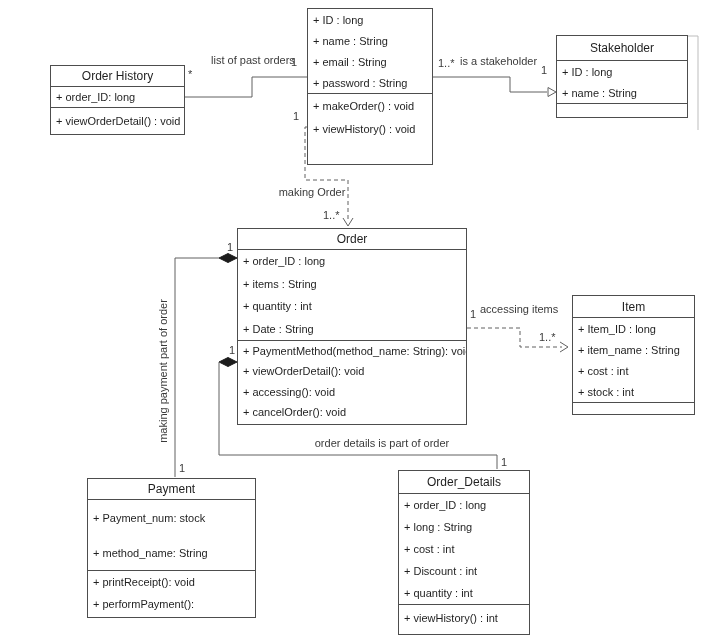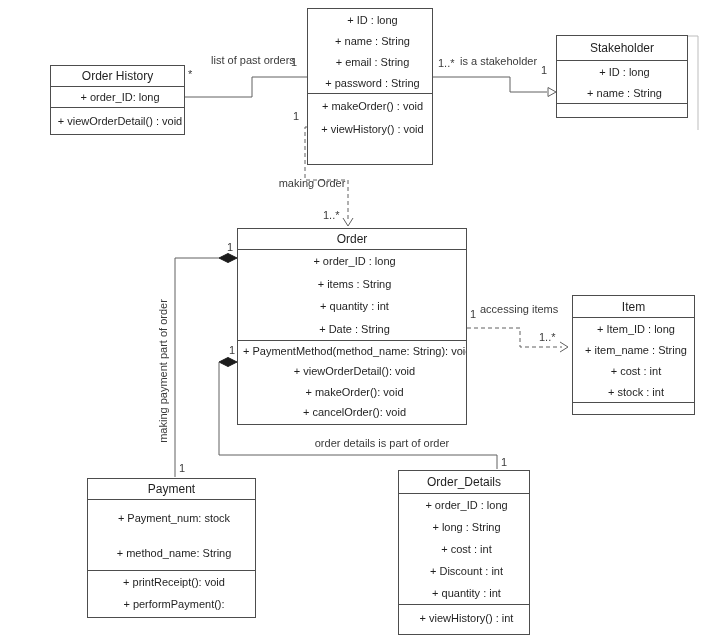--- a/index.html
+++ b/index.html
@@ -5,21 +5,21 @@
   html,body{margin:0;padding:0;background:#fff;}
   #canvas{position:relative;width:706px;height:644px;background:#ffffff;overflow:hidden;
           font-family:"Liberation Sans",sans-serif;color:#1f1f1f;}
   svg.lines{position:absolute;left:0;top:0;width:706px;height:644px;}
   .uml-class{position:absolute;background:#fff;border:1px solid #4d4d4d;box-sizing:border-box;
              font-size:11px;z-index:2;}
   .uml-title{display:flex;align-items:center;justify-content:center;font-size:12px;
              border-bottom:1px solid #4d4d4d;box-sizing:border-box;}
   .uml-section{display:flex;flex-direction:column;justify-content:space-around;box-sizing:border-box;}
   .uml-section + .uml-section{border-top:1px solid #4d4d4d;}
-  .uml-row{padding-left:5px;white-space:nowrap;overflow:hidden;text-align:center;}
+  .uml-row{padding-left:5px;white-space:nowrap;overflow:hidden;}
   .lbl{position:absolute;font-size:11px;color:#3a3a3a;white-space:nowrap;z-index:3;}
   .lbl.center{text-align:center;}
   .lbl.rot{transform:rotate(-90deg);transform-origin:center;}
 </style>
 </head>
 <body>
 
 <div id="canvas">
 
   <svg class="lines" viewBox="0 0 706 644" xmlns="http://www.w3.org/2000/svg">
@@ -80,21 +80,21 @@
     <div class="uml-title" style="height:21px">Order</div>
     <div class="uml-section" style="height:90px">
       <div class="uml-row">+ order_ID : long</div>
       <div class="uml-row">+ items : String</div>
       <div class="uml-row">+ quantity : int</div>
       <div class="uml-row">+ Date : String</div>
     </div>
     <div class="uml-section" style="height:82px">
       <div class="uml-row">+ PaymentMethod(method_name: String): void</div>
       <div class="uml-row">+ viewOrderDetail(): void</div>
-      <div class="uml-row">+ makeOrder(): void</div>
+      <div class="uml-row">+ accessing(): void</div>
       <div class="uml-row">+ cancelOrder(): void</div>
     </div>
   </div>
 
   <div class="uml-class" style="left:572px;top:295px;width:123px;height:120px">
     <div class="uml-title" style="height:22px">Item</div>
     <div class="uml-section" style="height:84px">
       <div class="uml-row">+ Item_ID : long</div>
       <div class="uml-row">+ item_name : String</div>
       <div class="uml-row">+ cost : int</div>
@@ -131,21 +131,21 @@
 
   <div class="lbl center" style="left:198px;top:54px;width:110px">list of past orders</div>
   <div class="lbl" style="left:188px;top:68px">*</div>
   <div class="lbl" style="left:291px;top:56px">1</div>
 
   <div class="lbl" style="left:438px;top:57px">1..*</div>
   <div class="lbl" style="left:460px;top:55px">is a stakeholder</div>
   <div class="lbl" style="left:541px;top:64px">1</div>
 
   <div class="lbl" style="left:293px;top:110px">1</div>
-  <div class="lbl center" style="left:276px;top:177px;width:72px">making Order</div>
+  <div class="lbl center" style="left:276px;top:186px;width:72px">making Order</div>
   <div class="lbl" style="left:323px;top:209px">1..*</div>
 
   <div class="lbl" style="left:470px;top:308px">1</div>
   <div class="lbl" style="left:480px;top:303px">accessing items</div>
   <div class="lbl" style="left:539px;top:331px">1..*</div>
 
   <div class="lbl" style="left:227px;top:241px">1</div>
   <div class="lbl center rot" style="left:90px;top:365px;width:146px">making payment part of order</div>
   <div class="lbl" style="left:179px;top:462px">1</div>
 

